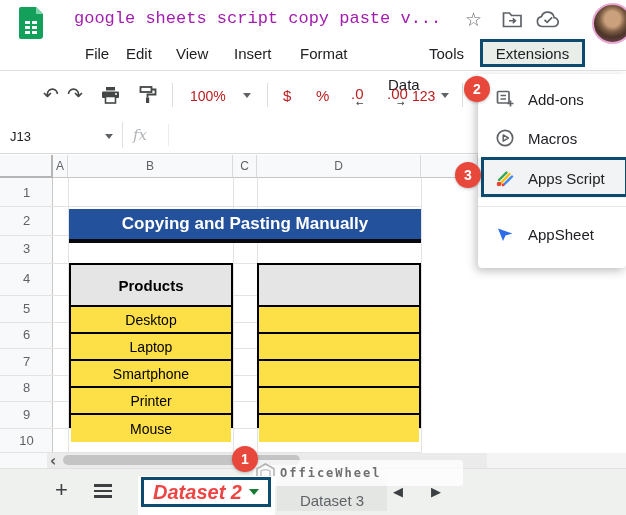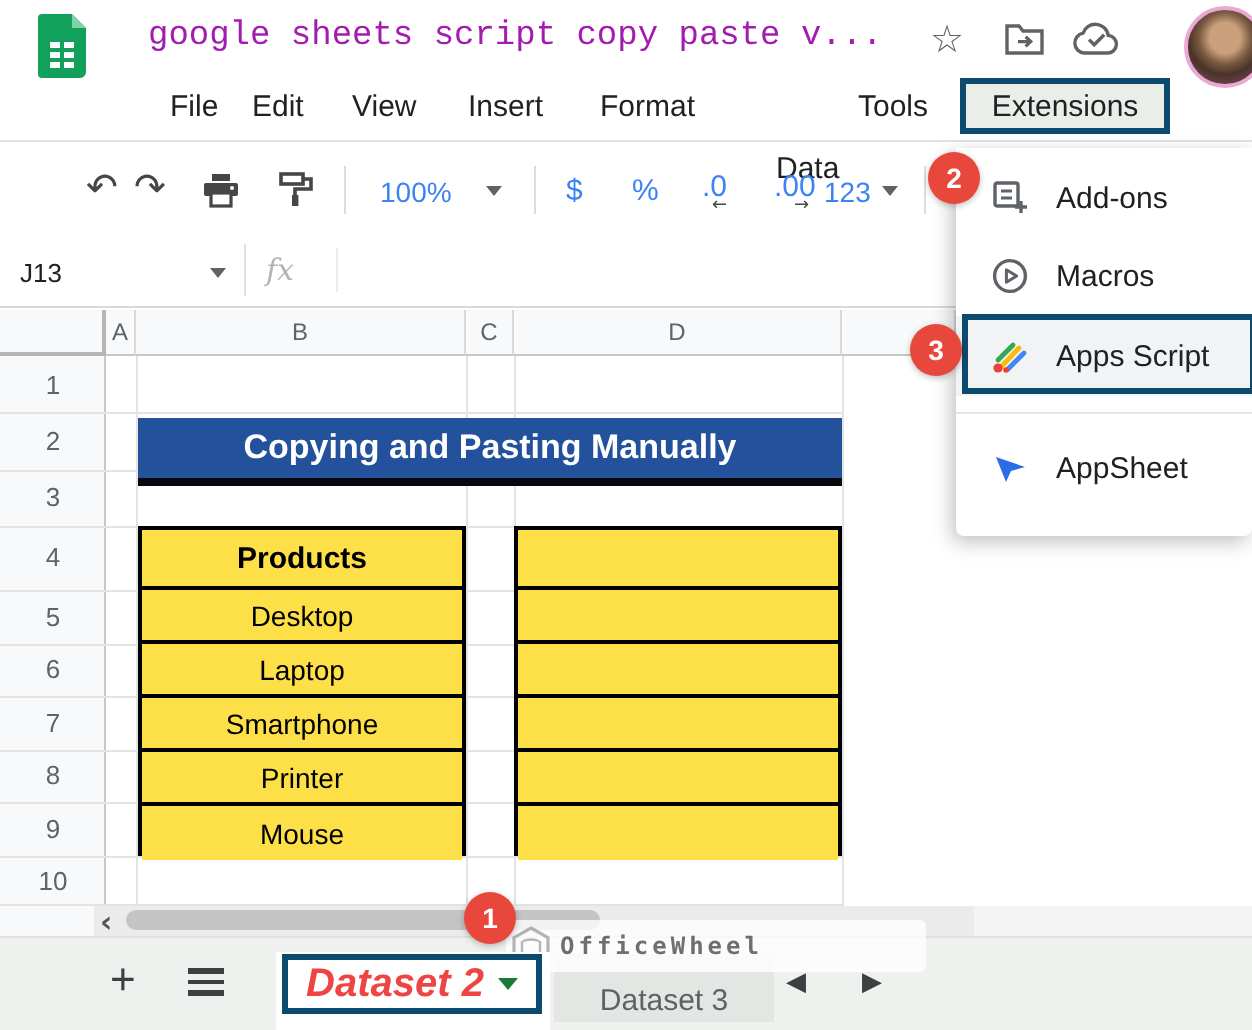--- a/index.html
+++ b/index.html
@@ -11,40 +11,40 @@
   .tb-icon{font-size:19px;color:#5f6368;}
   .avatar{width:37px;height:37px;border-radius:50%;border:2px solid #e9a9d4;
     background:radial-gradient(circle at 50% 38%,#caa17c 0 26%,#7a5a42 44%,#4a3328 62%,#8d4f74 100%);}
   
   .menu-item{font-size:15px;color:#202124;}
   .ext-box{box-sizing:border-box;background:#e9eee9;border:3px solid #e0261b;
     display:flex;align-items:center;justify-content:center;}
   .hdiv{height:1px;background:#e2e2e2;left:0;width:626px;}
   
   .tool-glyph{font-size:19px;color:#444746;font-family:"DejaVu Sans",sans-serif;}
-  .tool-text{font-size:14px;color:#3b82f6;}
+  .tool-text{font-size:14px;color:#b91c1c;}
   .vsep{width:1px;height:24px;background:#dadce0;}
   .caret{width:0;height:0;border-left:4px solid transparent;border-right:4px solid transparent;border-top:5px solid #5f6368;}
   .tiny-arrow{font-size:9px;color:#444746;font-family:"DejaVu Sans",sans-serif;}
   
   .namebox{font-size:13px;color:#202124;}
   .fx{font-family:"DejaVu Serif",serif;font-style:italic;font-size:15px;color:#b0b5ba;}
   
   .colhead{box-sizing:border-box;background:#f8f9fa;border-right:1px solid #d9d9d9;border-bottom:1px solid #c6c6c6;
     display:flex;align-items:center;justify-content:center;font-size:12px;color:#5f6368;}
   .rownum{width:53px;text-align:center;font-size:13px;color:#5f6368;}
   .vline{width:1px;background:#e3e3e3;}
   .hline{height:1px;background:#e3e3e3;}
   .banner{box-sizing:border-box;background:#24519b;border-bottom:4px solid #08080f;
     display:flex;align-items:center;justify-content:center;color:#fff;font-weight:bold;font-size:17px;}
   .dtable{box-sizing:border-box;border:2px solid #000;background:#fff;}
   .dcell{box-sizing:border-box;border-bottom:2px solid #000;display:flex;align-items:center;justify-content:center;
     font-size:14px;color:#000;height:27px;background:#fde047;}
   .dcell:last-child{border-bottom:none;}
-  .dhead{height:30px;background:#fde047;font-weight:bold;font-size:15px;}
+  .dhead{height:42px;background:#e5e5e5;font-weight:bold;font-size:15px;}
   
   .menu-panel{background:#fff;border-radius:0 0 4px 4px;box-shadow:-2px 3px 10px rgba(0,0,0,.25);}
   .mitem{position:absolute;left:0;width:100%;height:40px;display:flex;align-items:center;}
   .mitem .mlabel{font-size:15px;color:#202124;margin-left:50px;}
   .mitem .micon{position:absolute;left:17px;width:20px;height:20px;}
   .mitem.hl{background:#f1f3f4;}
   .msep{position:absolute;left:0;width:100%;height:1px;background:#e6e6e6;}
   
   .redbox{box-sizing:border-box;border:3px solid #0c4a6e;}
   .badge{width:26px;height:26px;border-radius:50%;background:#e8483c;color:#fff;font-size:14px;font-weight:bold;

